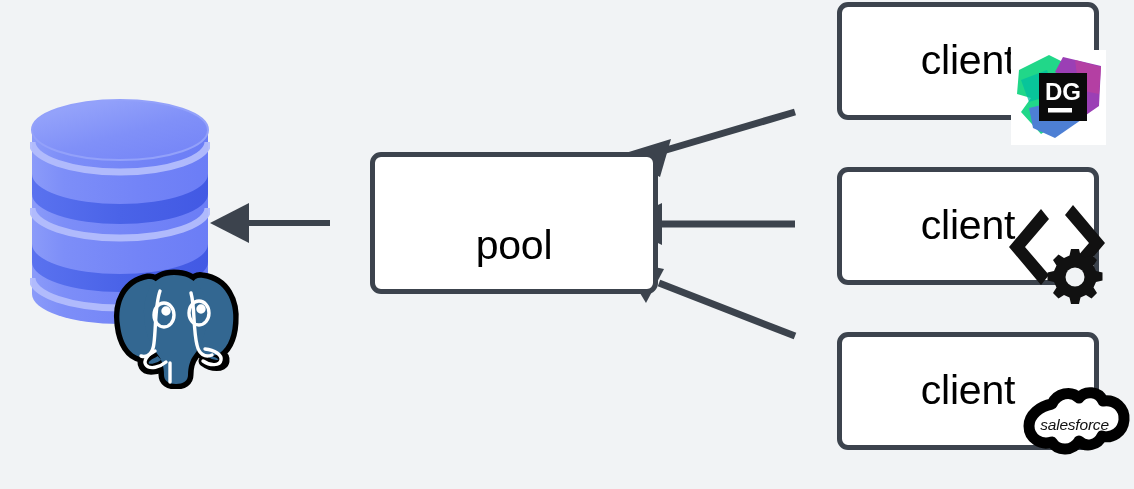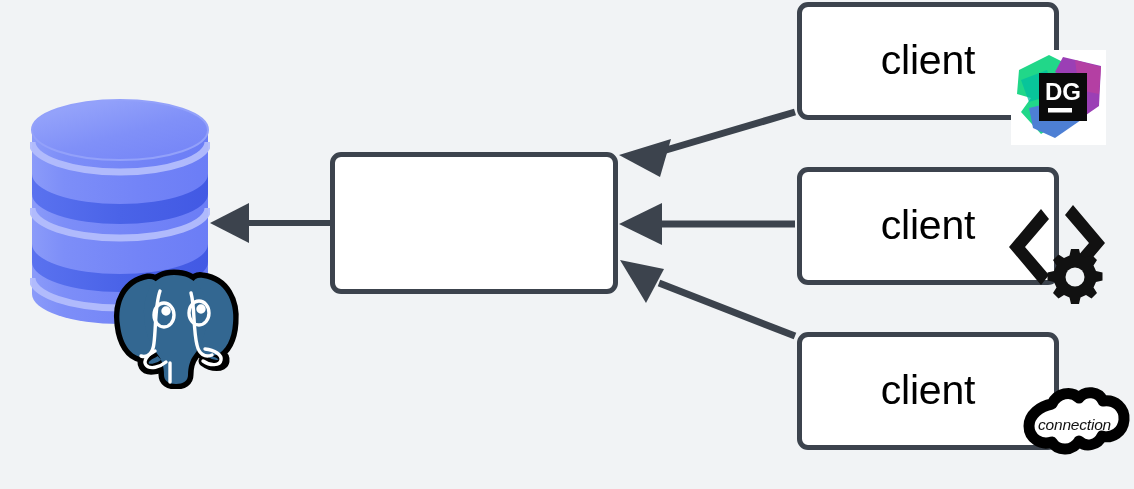--- a/index.html
+++ b/index.html
@@ -34,20 +34,21 @@
     border: 5px solid #3c434d;
     border-radius: 11px;
     box-sizing: border-box;
     display: flex;
     align-items: center;
     justify-content: center;
     text-align: center;
     color: #000000;
     line-height: 1.12;
     letter-spacing: -0.2px;
+    margin-left: 40px;
   }
   .pool-box {
     left: 330px;
     top: 152px;
     width: 288px;
     height: 142px;
     font-size: 41px;
   }
   .client-box {
     width: 262px;
@@ -219,20 +220,21 @@
       <ellipse cx="56" cy="48" rx="10" ry="12"></ellipse>
       <ellipse cx="91" cy="46" rx="10" ry="12"></ellipse>
       <circle cx="58" cy="44" r="3" fill="#ffffff"></circle>
       <circle cx="93" cy="42" r="3" fill="#ffffff"></circle>
     </g>
   </svg>
 
   <div class="node-box pool-box" id="pool-node">
     <span>
       <br>
+      <span>pool</span>
     </span>
   </div>
 
   <div class="node-box client-box" id="client-top">
     <span>client</span>
   </div>
 
   <div class="node-box client-box" id="client-middle">
     <span>client</span>
   </div>
@@ -275,16 +277,16 @@
     </g>
   </svg>
 
   <div id="salesforce-logo">
     <svg viewBox="0 0 118 84" width="118" height="84" xmlns="http://www.w3.org/2000/svg">
       <path d="M39,22 C44,11 58,8 66,16 C72,8 86,9 90,19
                C102,17 112,26 111,38 C110,50 99,57 89,54
                C85,63 73,66 66,59 C60,69 45,70 39,60
                C28,64 16,56 16,44 C16,33 27,24 39,22 Z" fill="#ffffff" stroke="#000000" stroke-width="11" stroke-linejoin="round"></path>
     </svg>
-    <span class="sf-word">connection</span>
+    <span class="sf-word">salesforce</span>
   </div>
 
 </div>
 
 </body></html>

